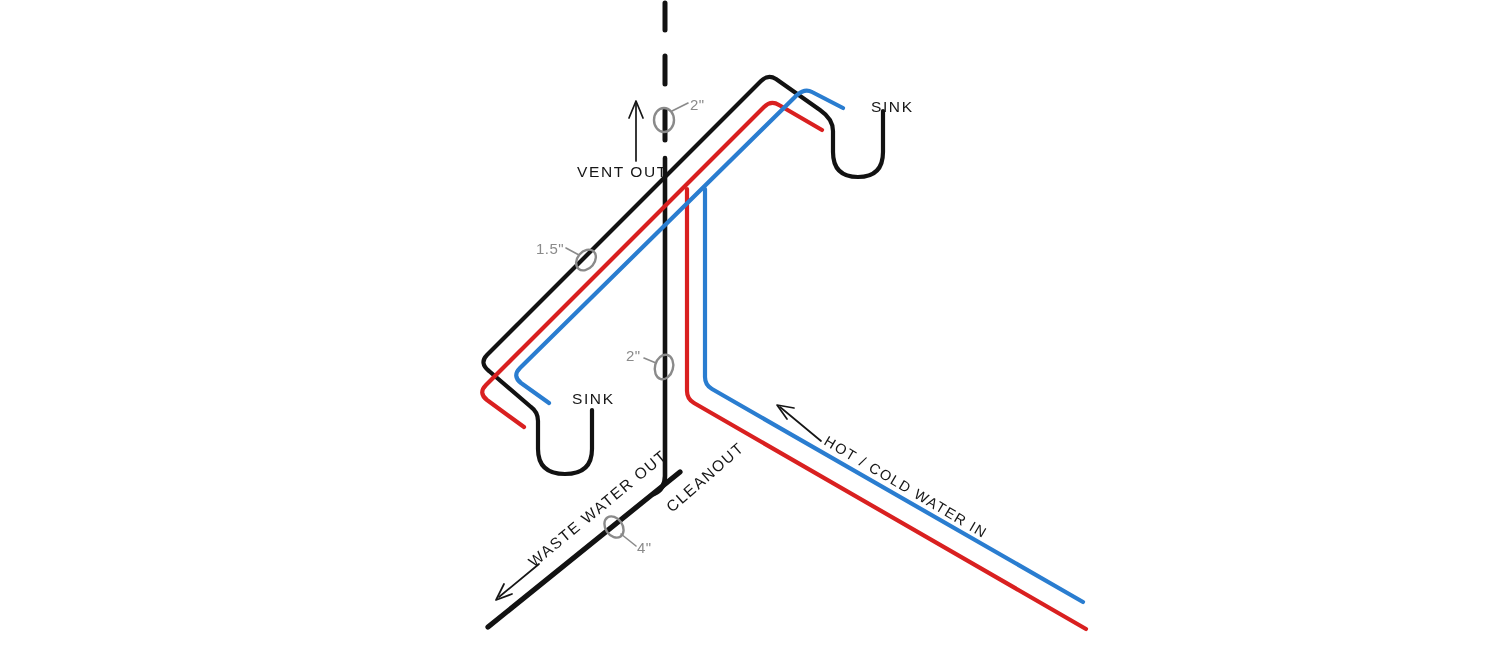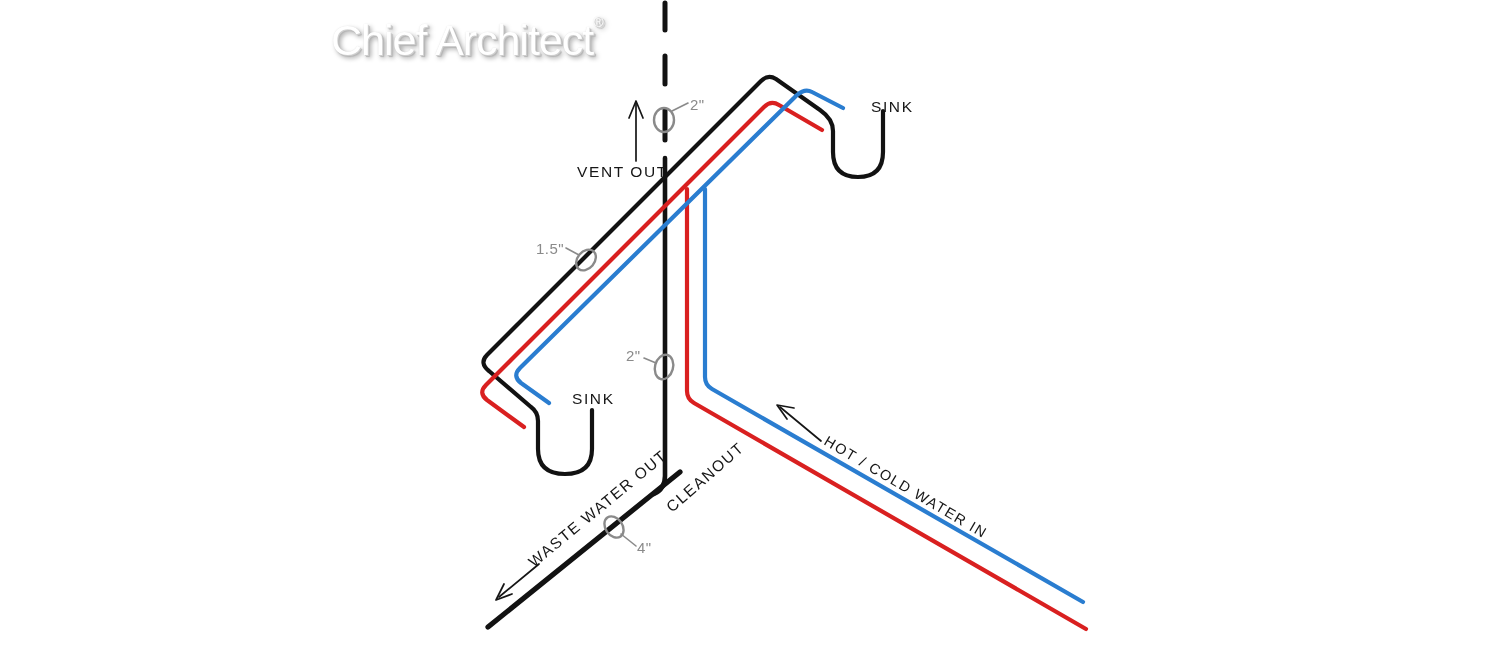--- a/index.html
+++ b/index.html
@@ -38,21 +38,20 @@
     font-size:15px;letter-spacing:0.5px;font-weight:400;
   }
   .bubble{fill:none;stroke-width:2.4;}
   .leader{fill:none;stroke-width:1.6;stroke-linecap:round;}
 </style>
 </head>
 <body>
 
 <div class="stage">
 
-  <div class="watermark"><span>Chief Architect</span><sup>®</sup></div>
 
   <svg width="1500" height="652" viewBox="0 0 1500 652">
 
     <path class="pipe" stroke-width="5" stroke-linecap="butt" d="M665 3 L665 30 M665 56 L665 84 M665 110 L665 140" stroke="#121212"></path>
     <path class="pipe" stroke-width="4.6" d="M665 158 L665 476 Q665 489 654 494" stroke="#121212"></path>
 
     <path class="pipe" stroke-width="5.2" d="M488 627 L680 472" stroke="#121212"></path>
 
     <path class="pipe" stroke-width="4.2" d="M592 410 L592 449 Q592 474 565 474 Q538 474 538 449 L538 421 Q538 412 531 407
              L489 371 Q479 363 487 355

